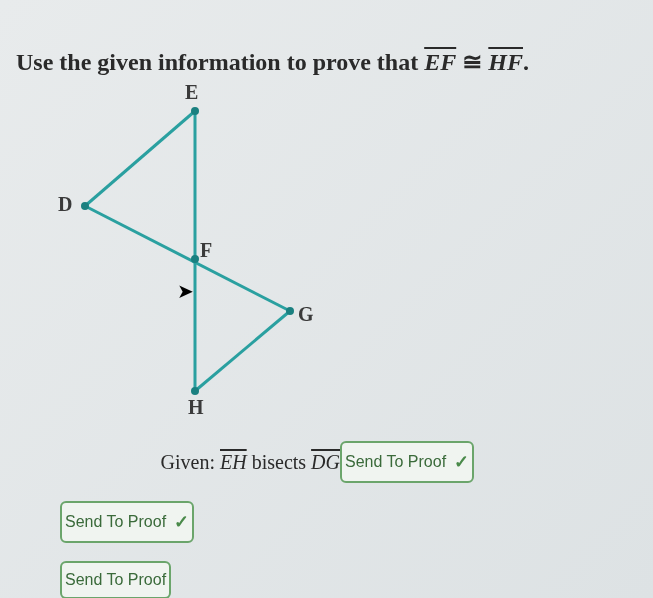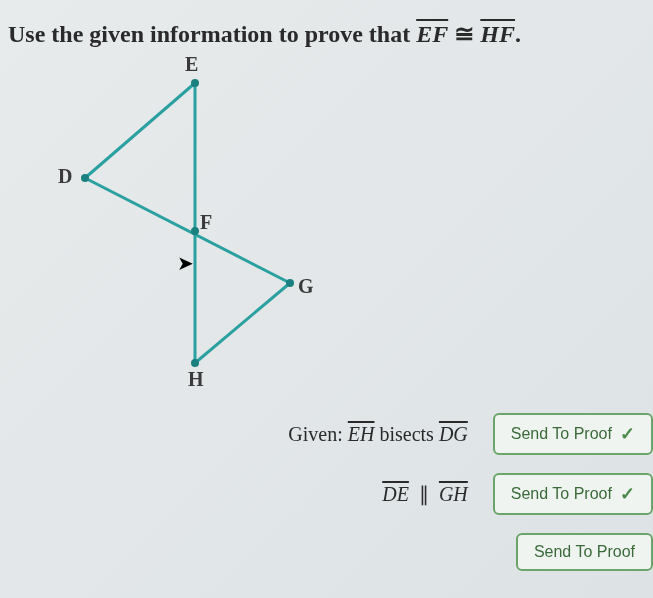--- a/index.html
+++ b/index.html
@@ -9,24 +9,25 @@
     }
     body {
       width: 653px;
       height: 598px;
       background: linear-gradient(135deg, #e8ebec 0%, #dde2e4 100%);
       font-family: Georgia, serif;
       position: relative;
       overflow: hidden;
     }
     .question-text {
-      padding: 20px 10px 5px 8px;
+      padding: 20px 10px 5px 16px;
       font-size: 24px;
       color: #2a2a2a;
       font-weight: 600;
+      margin-top: 28px;
     }
     .math-var {
       font-style: italic;
       font-family: 'Times New Roman', serif;
     }
     .overline {
       text-decoration: overline;
       text-decoration-thickness: 1.5px;
     }
     .congruent {
@@ -47,35 +48,33 @@
       font-family: 'Times New Roman', serif;
     }
     .statements {
       margin-top: 20px;
       padding-left: 60px;
     }
     .statement-row {
       display: flex;
       align-items: center;
       margin-bottom: 18px;
-      gap: 25px;
-      justify-content: flex-end;
     }
     .statement-text {
       width: 280px;
       text-align: right;
       font-size: 20px;
       color: #2a2a2a;
       font-family: 'Times New Roman', serif;
     }
     .send-btn {
       background: #f0f4f0;
       border: 2px solid #6ba56b;
       border-radius: 6px;
-      padding: 8px 16px;
+      padding: 8px 3px;
       font-size: 16px;
       color: #3a6a3a;
       font-family: Arial, sans-serif;
       cursor: pointer;
       display: inline-flex;
       align-items: center;
       gap: 8px;
     }
     .check-icon {
       color: #4a8a4a;
@@ -126,25 +125,20 @@
       <span>bisects</span>
       <span class="overline math-var">DG</span>
     </div>
     <button class="send-btn">
       <span>Send To Proof</span>
       <span class="check-icon">✓</span>
     </button>
   </div>
 
   <div class="statement-row">
-    <div class="statement-text">
-      <span class="overline math-var">DE</span>
-      &nbsp;<span>∥</span>&nbsp;
-      <span class="overline math-var">GH</span>
-    </div>
     <button class="send-btn">
       <span>Send To Proof</span>
       <span class="check-icon">✓</span>
     </button>
   </div>
 
   <div class="statement-row">
     <button class="send-btn">
       <span>Send To Proof</span>
     </button>

